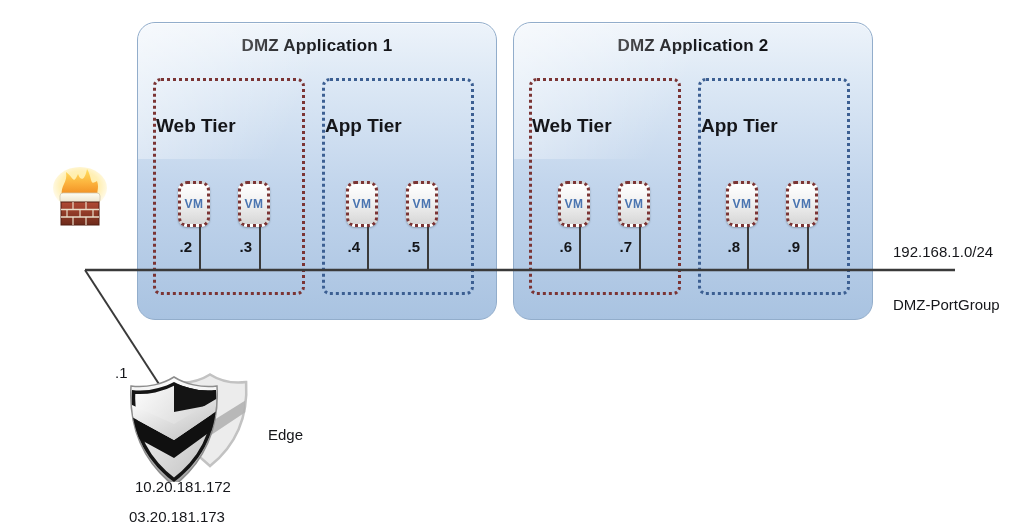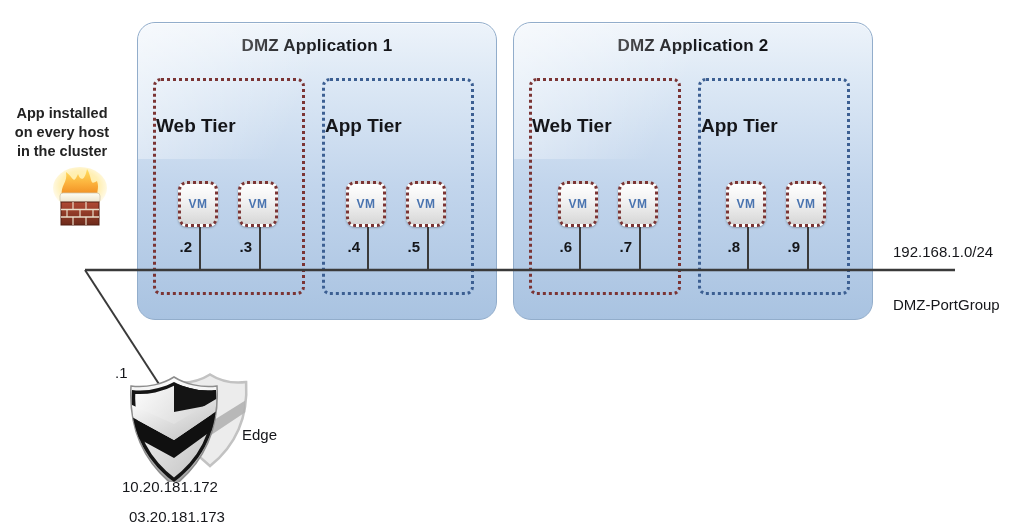--- a/index.html
+++ b/index.html
@@ -17,46 +17,41 @@
   .app-box::after {
     content:""; position:absolute; left:0; top:0; width:62%; height:46%;
     background:linear-gradient(115deg, rgba(255,255,255,.55) 0%, rgba(255,255,255,0) 70%);
     border-radius:18px 0 0 0; pointer-events:none;
   }
   .app-title { text-align:center; padding-top:13px; font-weight:bold; font-size:17px; letter-spacing:.2px; }
   .tier-box { position:absolute; border:3px dotted var(--web-tier-border,#7b3434); border-radius:8px; }
   .tier-box.app-tier { border-color:var(--app-tier-border,#3c5f92); }
   .tier-label { text-align:left; margin-top:34px; font-weight:bold; font-size:19px; }
   .vm-box {
-    position:absolute; width:40px; height:46px; box-sizing:border-box;
+    position:absolute; width:32px; height:46px; box-sizing:border-box;
     border:3px dotted var(--vm-border,#7b3434); border-radius:9px;
     background:linear-gradient(180deg,#ffffff 0%,#f1f1f1 45%,#d7d7d7 100%);
     display:flex; align-items:center; justify-content:center;
     box-shadow:0 1px 2px rgba(0,0,0,.28);
     text-align:center;
   }
   .vm-box span { font-weight:bold; font-size:12px; letter-spacing:.5px; color:var(--vm-text,#4a74b0); }
   .ip-suffix { position:absolute; width:36px; text-align:right; font-weight:bold; font-size:15px; }
   .txt { position:absolute; font-weight:normal; font-size:15px; white-space:nowrap; }
   .note { position:absolute; left:8px; top:104px; width:108px; text-align:center;
           font-weight:bold; font-size:14.5px; line-height:19px; color:#232323; }
   .overlay { position:absolute; left:0; top:0; width:1024px; height:531px; z-index:5; pointer-events:none; }
   .icon-abs { position:absolute; z-index:6; }
   .z1{z-index:1}.z2{z-index:2}.z3{z-index:3}.z4{z-index:4}
 </style>
 </head>
 <body>
 
 <div class="stage">
 
-  <div class="note z4">
-    <div>App installed</div>
-    <div>on every host</div>
-    <div>in the cluster</div>
-  </div>
 
   <svg class="icon-abs" style="left:52px;top:166px" width="56" height="62" viewBox="0 0 56 62">
     <defs>
       <radialGradient id="glow" cx="50%" cy="45%" r="60%">
         <stop offset="0%" stop-color="#ffef9e" stop-opacity="0.95"></stop>
         <stop offset="60%" stop-color="#ffe37a" stop-opacity="0.55"></stop>
         <stop offset="100%" stop-color="#ffe37a" stop-opacity="0"></stop>
       </radialGradient>
       <linearGradient id="fire" x1="0" y1="0" x2="0" y2="1">
         <stop offset="0%" stop-color="#ffdf5e"></stop>
@@ -183,17 +178,17 @@
       <path d="M50,3 C61,10 77,14 93,12 C95,46 86,83 50,112 C14,83 5,46 7,12 C23,14 39,10 50,3 Z" fill="url(#silverA)" stroke="#8d8d8d" stroke-width="1.5"></path>
       <g clip-path="url(#clipFront)">
         <path d="M50,8 C61,14 77,18 92,16 C94,46 86,81 50,108 C14,81 6,46 8,16 C23,18 39,14 50,8 Z" fill="url(#silverB)" stroke="#141414" stroke-width="7"></path>
         <path d="M50,10 L92,14 L92,30 L50,38 Z" fill="#141414"></path>
         <path d="M6,42 L50,66 L94,36 L94,52 L50,84 L6,60 Z" fill="#101010"></path>
         <path d="M6,30 L50,50 L94,24 L94,36 L50,66 L6,42 Z" fill="url(#silverB)"></path>
       </g>
     </g>
   </svg>
 
-  <div class="txt z4" style="left:242px;top:426px">Edge</div>
-  <div class="txt z4" style="left:122px;top:478px">10.20.181.172</div>
+  <div class="txt z4" style="left:268px;top:426px">Edge</div>
+  <div class="txt z4" style="left:135px;top:478px">10.20.181.172</div>
   <div class="txt z4" style="left:129px;top:508px">03.20.181.173</div>
 
 </div>
 
 </body></html>

